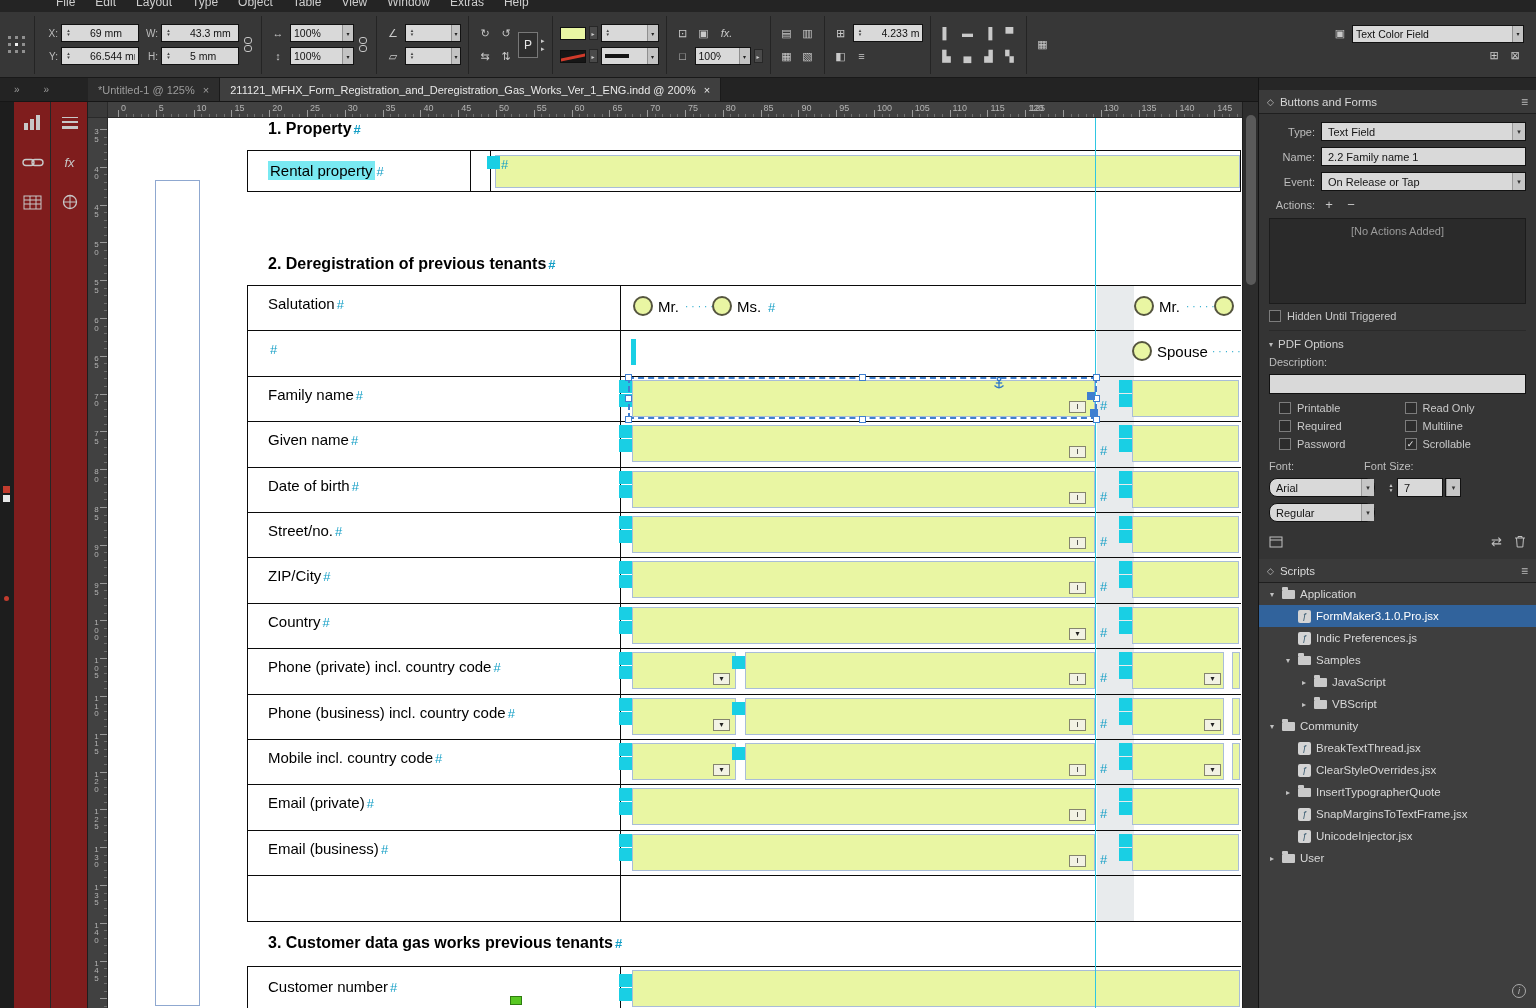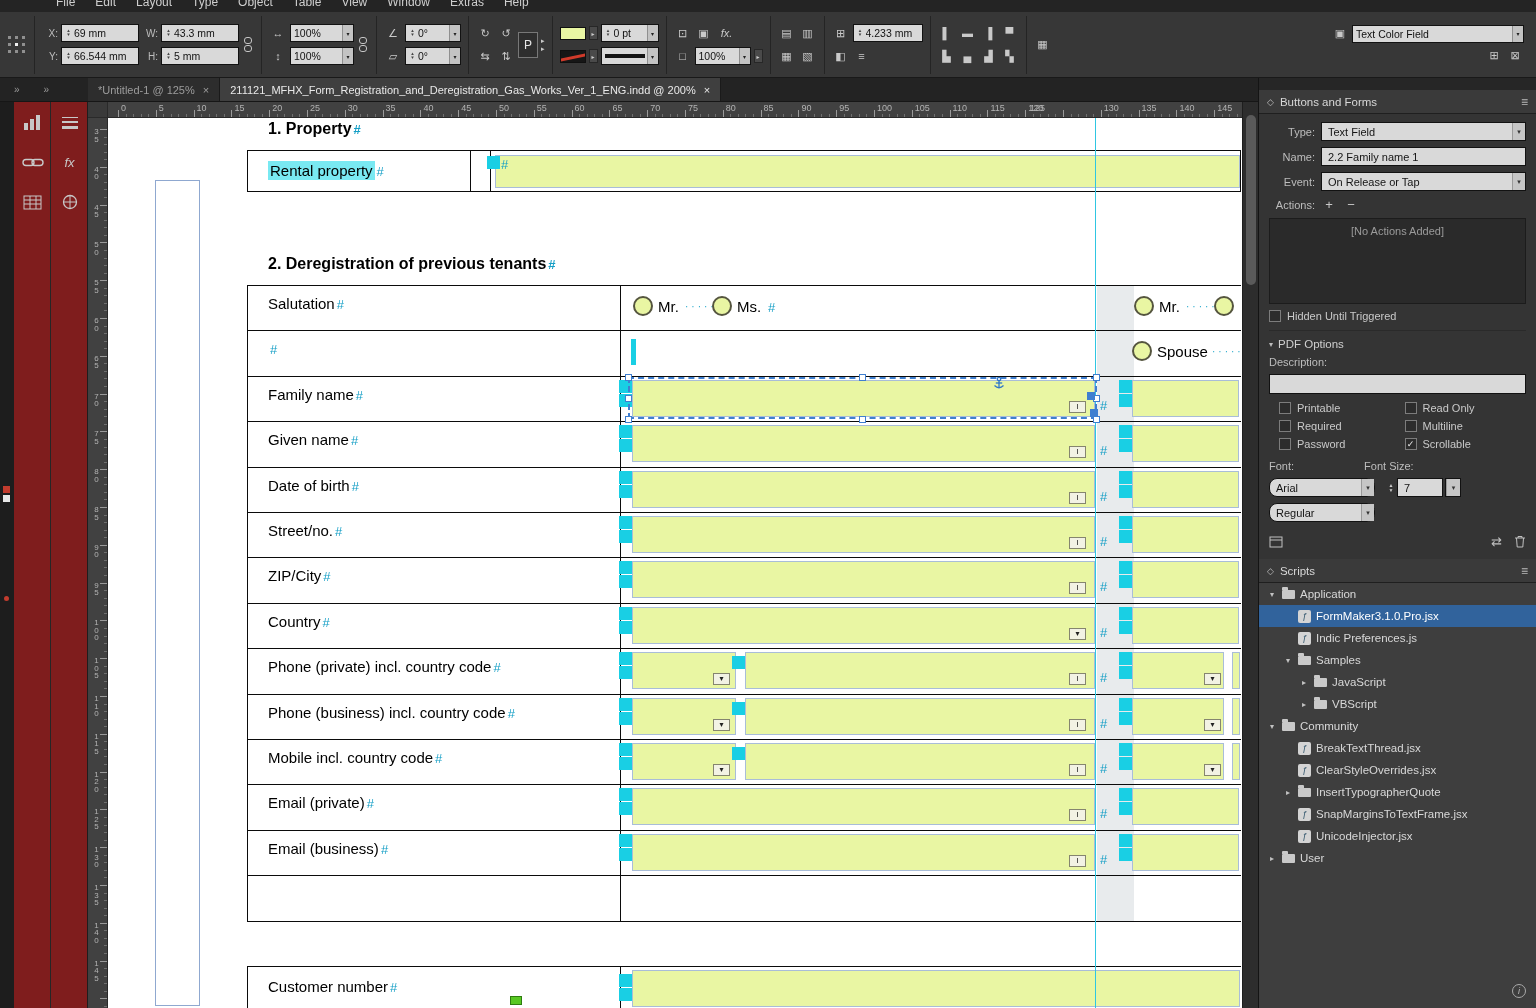--- a/index.html
+++ b/index.html
@@ -8,21 +8,21 @@
 
   
   .menubar{position:absolute;left:0;top:0;width:1536px;height:12px;background:#242424;display:flex;overflow:hidden;padding-left:46px;}
   .menu-item{color:#cfcfcf;font-size:12px;line-height:16px;padding:0 10px;transform:translateY(-6px);white-space:nowrap;}
 
   
   .controlbar{position:absolute;left:0;top:12px;width:1536px;height:66px;background:#373737;border-bottom:1px solid #191919;display:flex;align-items:center;padding:0 4px;gap:3px;}
   .cb-col{display:flex;flex-direction:column;gap:4px;}
   .cb-row{display:flex;align-items:center;gap:3px;height:19px;}
   .cb-lbl{color:#bdbdbd;font-size:10px;width:16px;text-align:right;}
-  .cb-input{background:#d9d9d9;border:1px solid #121212;height:18px;display:flex;align-items:center;font-size:10.5px;color:#111;padding:0 3px;gap:2px;}
+  .cb-input{background:#d9d9d9;border:1px solid #121212;height:18px;display:flex;align-items:center;font-size:10.5px;color:#111;padding:0 3px;gap:18px;}
   .cb-input .val{flex:1;white-space:nowrap;overflow:hidden;}
   .w78{width:78px;}.w64{width:64px;}.w58{width:58px;}.w56{width:56px;}.w70{width:70px;}
   .stp{width:7px;font-size:4.5px;line-height:4.5px;color:#444;text-align:center;}
   .ddb{width:11px;margin-left:auto;margin-right:-3px;background:#c3c3c3;border-left:1px solid #8f8f8f;height:16px;display:flex;align-items:center;justify-content:center;font-size:6px;color:#222;}
   .cbi{width:18px;height:16px;display:flex;align-items:center;justify-content:center;color:#c9c9c9;font-size:11px;}
   .cbi.fx{font-style:italic;width:22px;}
   .cb-sep{width:1px;height:58px;background:#242424;margin:0 4px;flex:none;}
   .cb-proxy{display:grid;grid-template-columns:repeat(3,7px);grid-template-rows:repeat(3,7px);margin-left:2px;}
   .cb-proxy span{width:3px;height:3px;background:#8f8f8f;margin:2px;}
   .cb-proxy span.ctr{background:#f0f0f0;}
@@ -686,20 +686,21 @@
       <div class="abs yf" style="left: 1024px; top: 670px; width: 107px; height: 37px;"></div>
       <div class="abs lblwrap" style="left: 160px; top: 722px;"><span class="dlabel">Email (business)</span><span class="hc">#</span></div>
       <div class="abs anchor" style="left: 511px; top: 716px;"></div>
       <div class="abs anchor" style="left: 511px; top: 730px;"></div>
       <div class="abs yf" style="left: 524px; top: 716px; width: 463px; height: 37px;"></div>
       <div class="abs fbadge" style="left: 961px; top: 737px;">I</div>
       <div class="abs hc" style="left: 990px; top: 734px;">#</div>
       <div class="abs anchor" style="left: 1011px; top: 716px;"></div>
       <div class="abs anchor" style="left: 1011px; top: 730px;"></div>
       <div class="abs yf" style="left: 1024px; top: 716px; width: 107px; height: 37px;"></div>
+      <div class="abs dhead" style="left: 160px; top: 816px;">3. Customer data gas works previous tenants<span class="hc">#</span></div>
       <div class="abs hline" style="left: 139px; top: 848px; width: 994px;"></div>
       <div class="abs vline" style="left: 139px; top: 848px; height: 42px;"></div>
       <div class="abs vline" style="left: 512px; top: 848px; height: 42px;"></div>
       <div class="abs lblwrap" style="left: 160px; top: 860px;"><span class="dlabel">Customer number</span><span class="hc">#</span></div>
       <div class="abs anchor" style="left: 511px; top: 856px;"></div>
       <div class="abs anchor" style="left: 511px; top: 870px;"></div>
       <div class="abs yf" style="left: 524px; top: 852px; width: 608px; height: 37px;"></div>
       <div class="abs greenport" style="left: 402px; top: 878px;"></div>
     </div>
 

